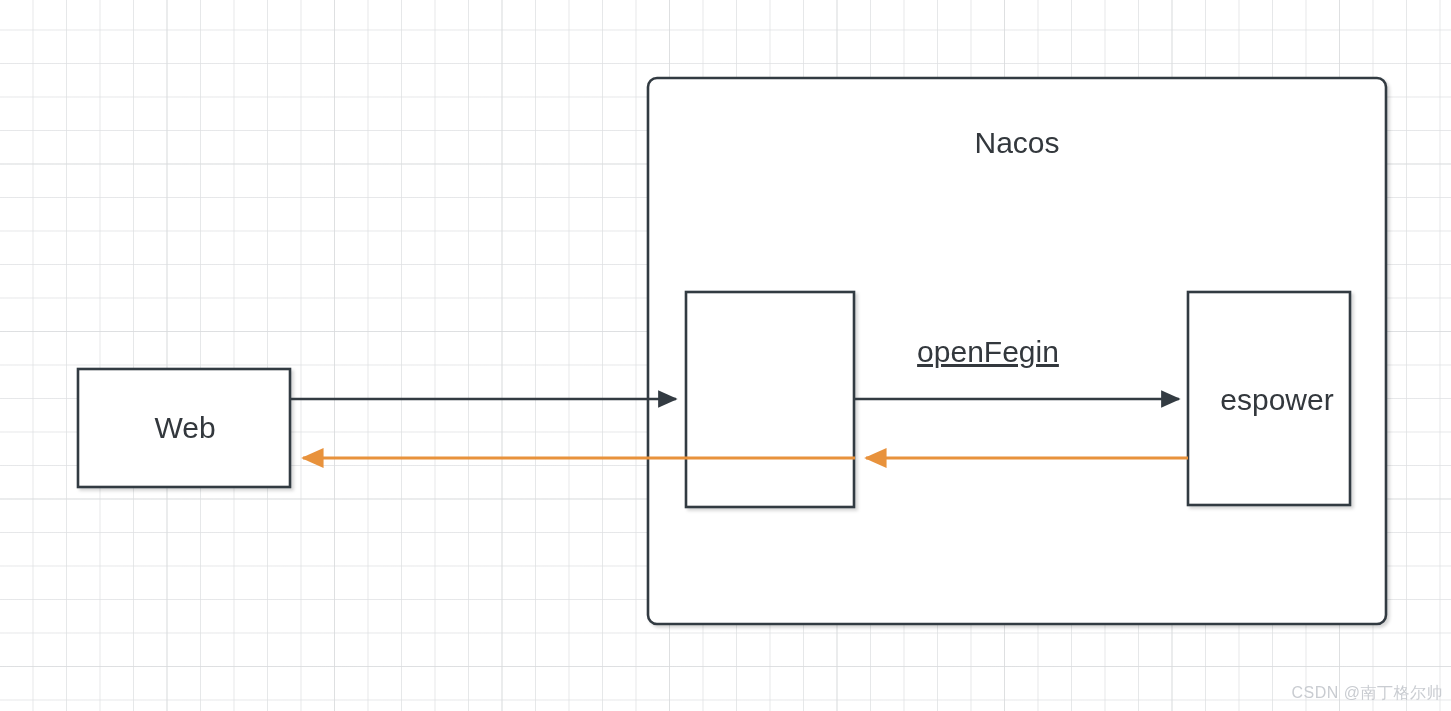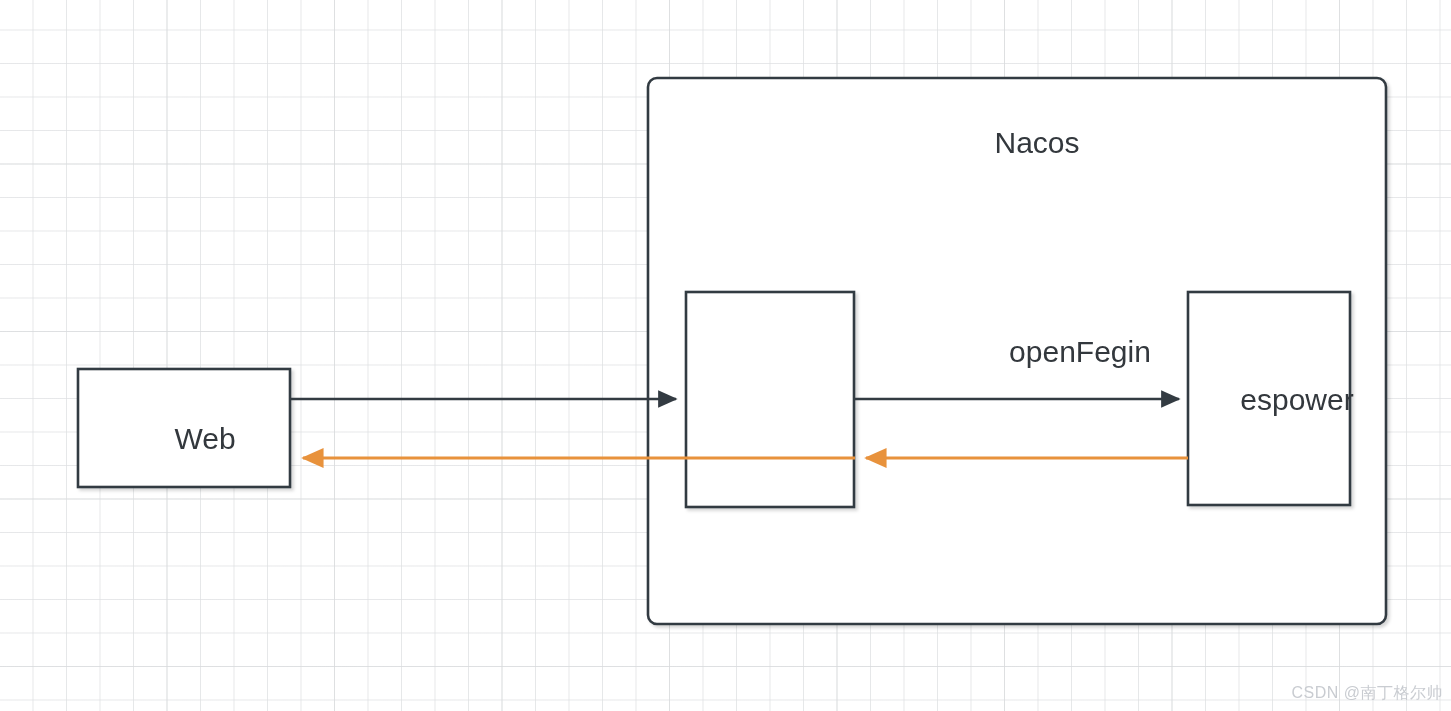--- a/index.html
+++ b/index.html
@@ -37,47 +37,47 @@
 
   .node-label {
     position: absolute;
     text-align: center;
     color: #33383d;
     font-family: "Liberation Sans", sans-serif;
     font-size: 30px;
     line-height: 1;
     white-space: nowrap;
     pointer-events: none;
-    margin-left: 20px;
   }
 
   #nacos-label {
     left: 648px;
     top: 128px;
     width: 738px;
   }
   #web-label {
     left: 77px;
-    top: 424px;
+    top: 413px;
     width: 216px;
   }
   #report-label {
     left: 685px;
     top: 385px;
     width: 170px;
   }
   #espower-label {
     left: 1201px;
     top: 385px;
     width: 152px;
   }
   #openfegin-label {
-    left: 950px;
+    left: 878px;
     top: 337px;
     width: 220px;
+    text-decoration: underline;
   }
 
   #watermark {
     position: absolute;
     right: 8px;
     bottom: 10px;
     color: #c9ccd1;
     font-family: "Liberation Sans", sans-serif;
     font-size: 16px;
     line-height: 1;

